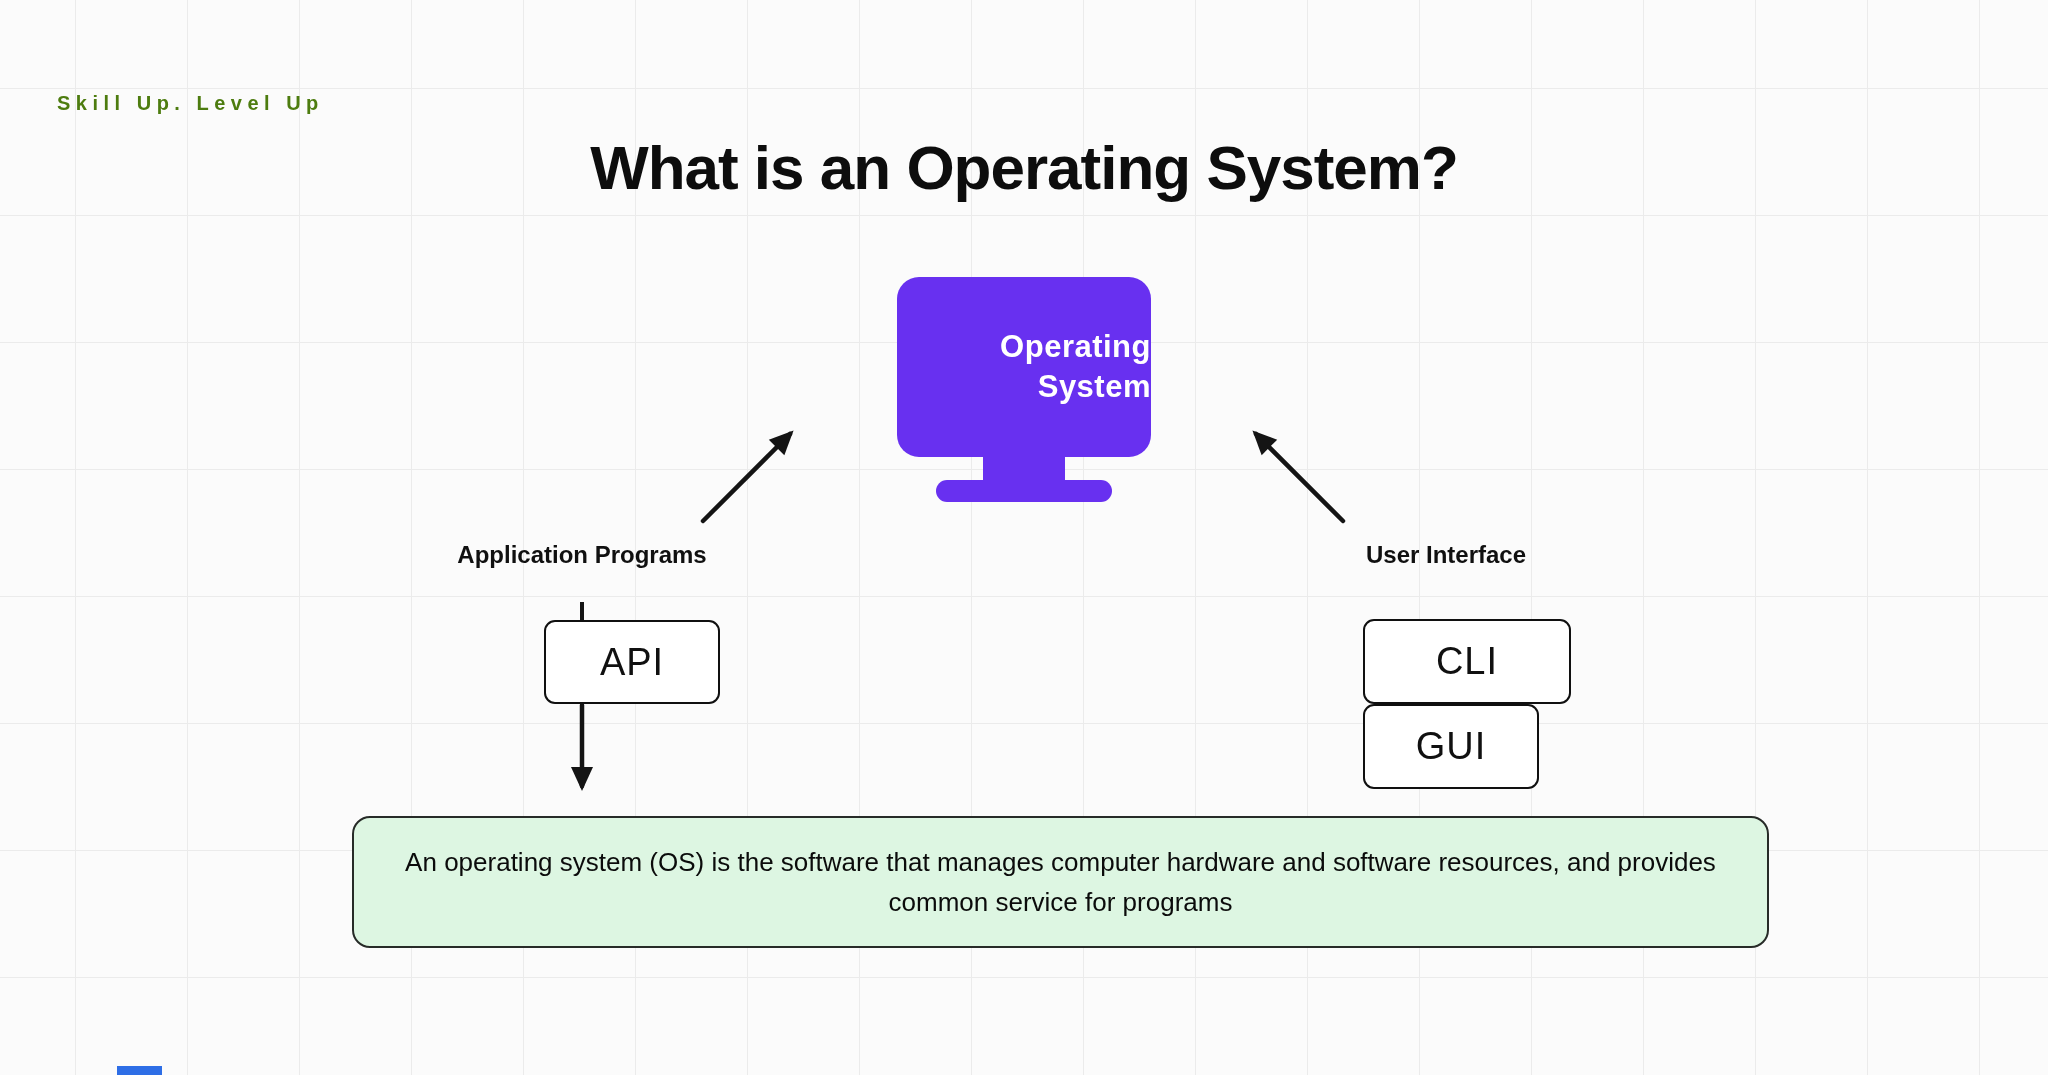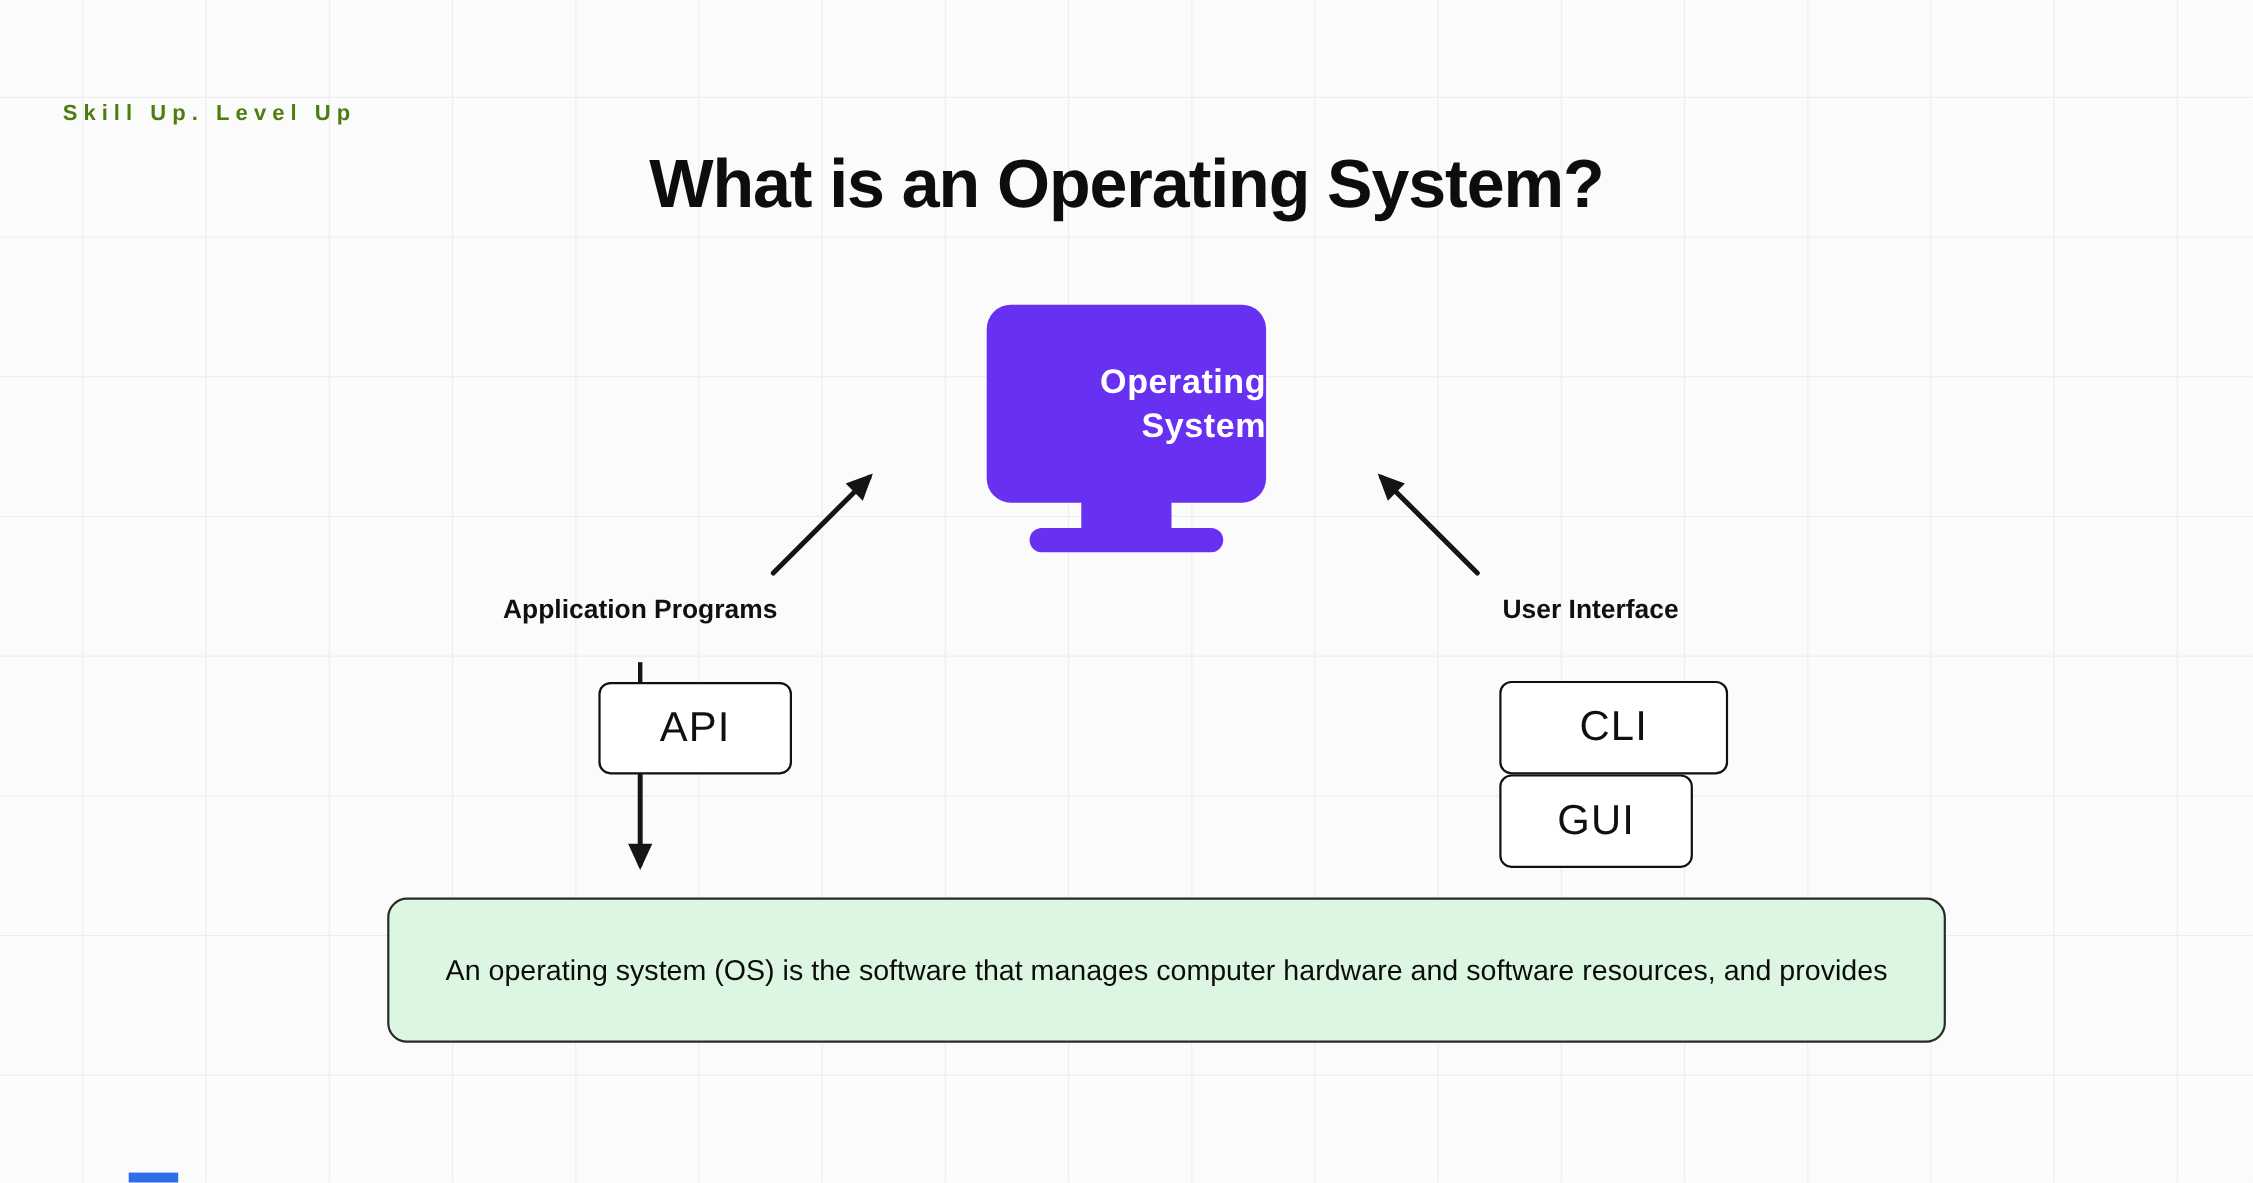--- a/index.html
+++ b/index.html
@@ -93,15 +93,16 @@
 
 <div class="abs branch-label label-app">Application Programs</div>
 <div class="abs branch-label label-ui">User Interface</div>
 
 <div class="abs node-box box-api">API</div>
 <div class="abs node-box box-cli">CLI</div>
 <div class="abs node-box box-gui">GUI</div>
 
 <div class="abs definition-box">
   <div class="definition-line">An operating system (OS) is the software that manages computer hardware and software resources, and provides</div>
+  <div class="definition-line">common service for programs</div>
 </div>
 
 <div class="abs blue-sliver"></div>
 
 </body></html>

